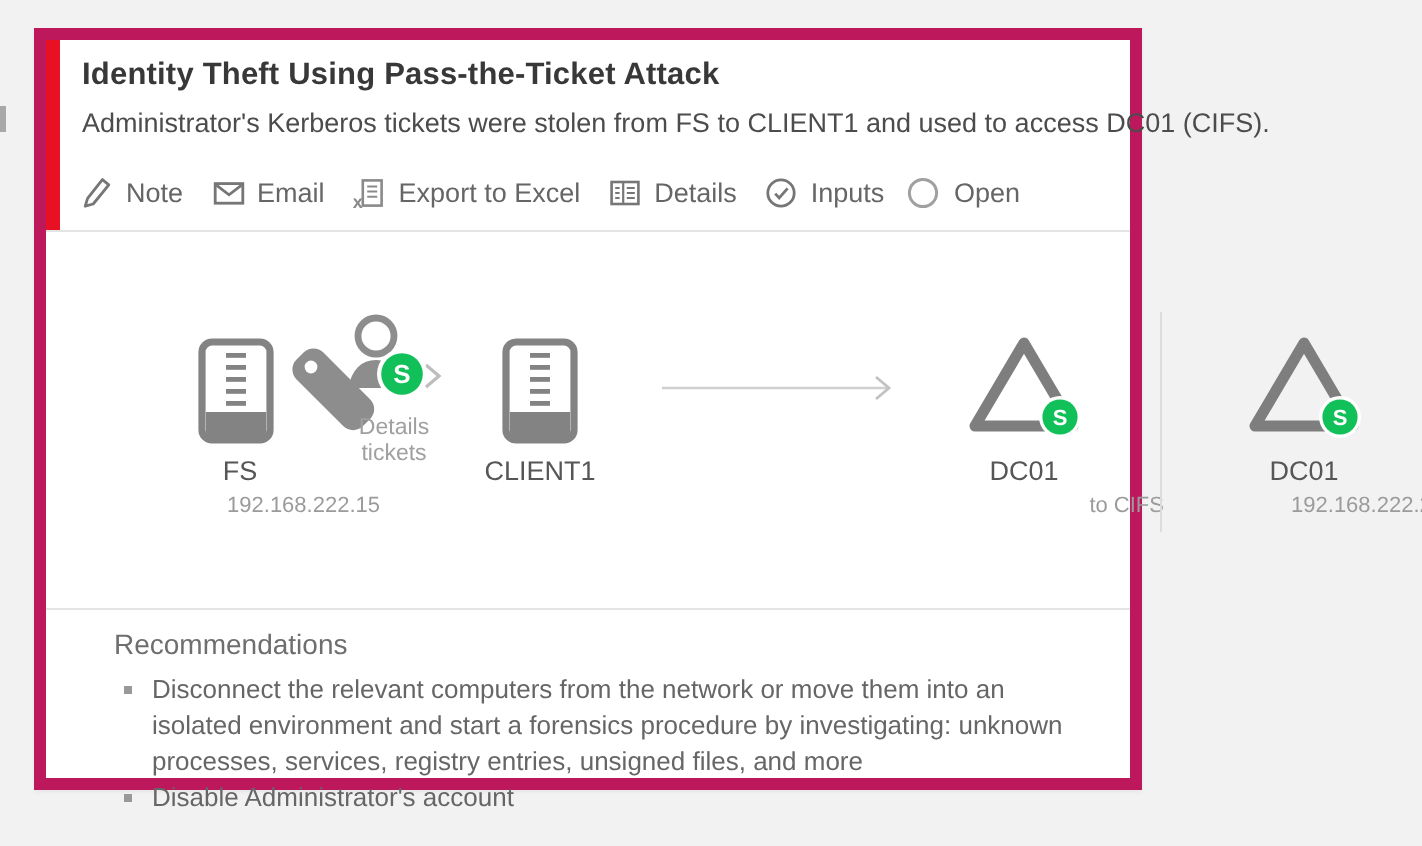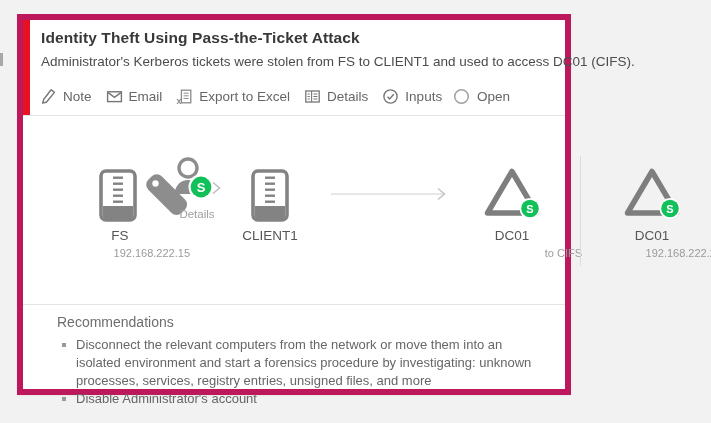--- a/index.html
+++ b/index.html
@@ -138,20 +138,21 @@
           <circle cx="20.5" cy="28.5" r="3.2" fill="#fff"></circle>
           <path d="M58 33 h20" stroke="#c4c4c4" stroke-width="1.5" stroke-dasharray="3 3" fill="none"></path>
           <path d="M78 27.5 l6.5 5.5 -6.5 5.5" fill="none" stroke="#bdbdbd" stroke-width="1.6"></path>
           <circle cx="66" cy="32" r="12.5" fill="#fff"></circle>
           <circle cx="66" cy="32" r="10.4" fill="#12c05a"></circle>
           <text x="66" y="36.6" text-anchor="middle" font-size="13" font-weight="bold" fill="#fff" font-family="Liberation Sans, sans-serif">S</text>
         </svg>
       </div>
       <div class="klabel" style="left:114px; top:92px;">
         <div>Details</div>
+        <div>tickets</div>
       </div>
 
       <div class="abs" style="left:228px; top:53px;">
         <svg width="38" height="53" viewBox="0 0 38 53">
           <rect x="2" y="2" width="34" height="49" rx="5" fill="#fff" stroke="#838383" stroke-width="3.6"></rect>
           <path d="M4 37 h30 v10 a4 4 0 0 1 -4 4 h-22 a4 4 0 0 1 -4 -4 z" fill="#838383"></path>
           <g fill="#838383">
             <rect x="14" y="7.5" width="10" height="2.4"></rect>
               <rect x="14" y="13.5" width="10" height="2.4"></rect>
             <rect x="14" y="19.5" width="10" height="2.4"></rect>

